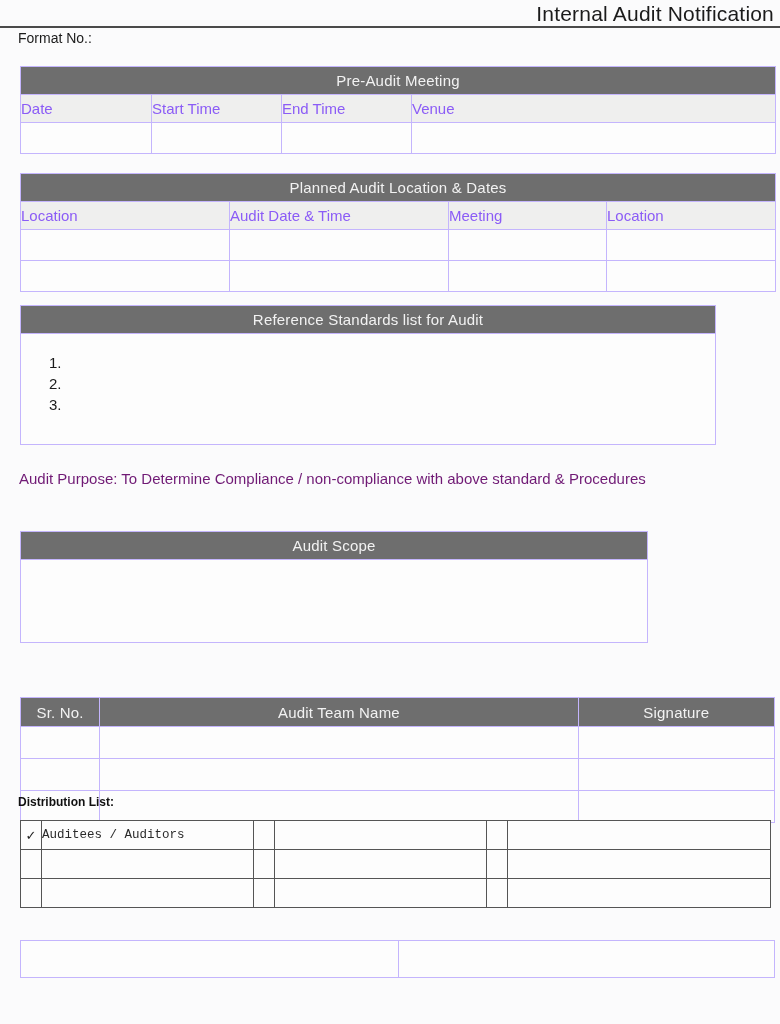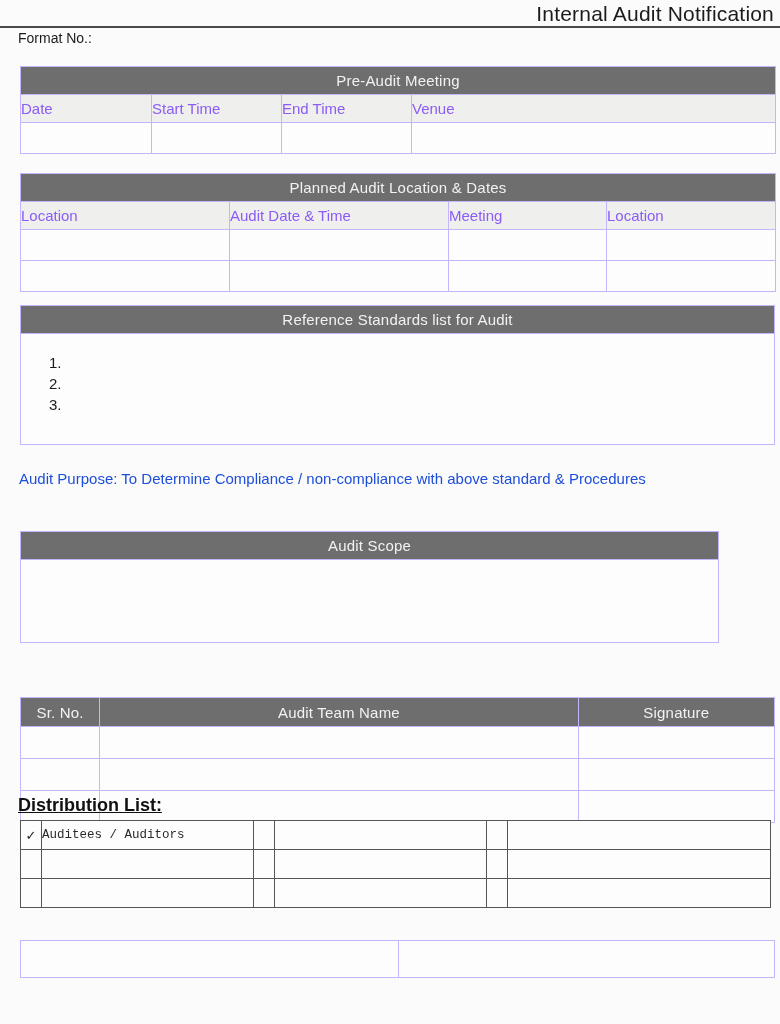--- a/index.html
+++ b/index.html
@@ -85,21 +85,21 @@
     background: #fdfdfd;
   }
 
   
   #tbl-preaudit { top: 66px; left: 20px; width: 755px; }
 
   
   #tbl-planned { top: 173px; left: 20px; width: 755px; }
 
   
-  #tbl-refstd { top: 305px; left: 20px; width: 755px; border-radius: 13px; }
+  #tbl-refstd { top: 305px; left: 20px; width: 696px; border-radius: 13px; }
   #tbl-refstd .ref-body {
     height: 110px;
     vertical-align: top;
     background: #fdfdfd;
   }
   .ref-list {
     margin: 0;
     padding: 18px 0 0 28px;
     list-style: none;
     font-size: 15px;
@@ -108,41 +108,40 @@
   }
 
   
   .purpose {
     position: absolute;
     top: 468px;
     left: 19px;
     width: 728px;
     font-size: 15px;
     line-height: 22px;
-    color: #1d4ed8;
-  }
-
-  
-  #tbl-scope { top: 531px; left: 20px; width: 699px; }
+    color: #701a75;
+  }
+
+  
+  #tbl-scope { top: 531px; left: 20px; width: 628px; }
   #tbl-scope .scope-body { height: 82px; background: #fdfdfd; }
 
   
   #tbl-team { top: 669px; left: 20px; width: 755px; margin-top: 28px; }
   #tbl-team .band { height: 28px; }
   #tbl-team .team-row td { height: 31px; background: #fdfdfd; }
 
   
   .dist-label {
     position: absolute;
     top: 795px;
     left: 18px;
-    font-size: 18px;
+    font-size: 12px;
     font-weight: bold;
     color: #111111;
-    text-decoration: underline;
   }
   #tbl-dist {
     top: 820px;
     left: 20px;
     width: 750px;
   }
   #tbl-dist td {
     height: 28px;
     background: #fdfdfd;
     border: 1px solid #555555;

